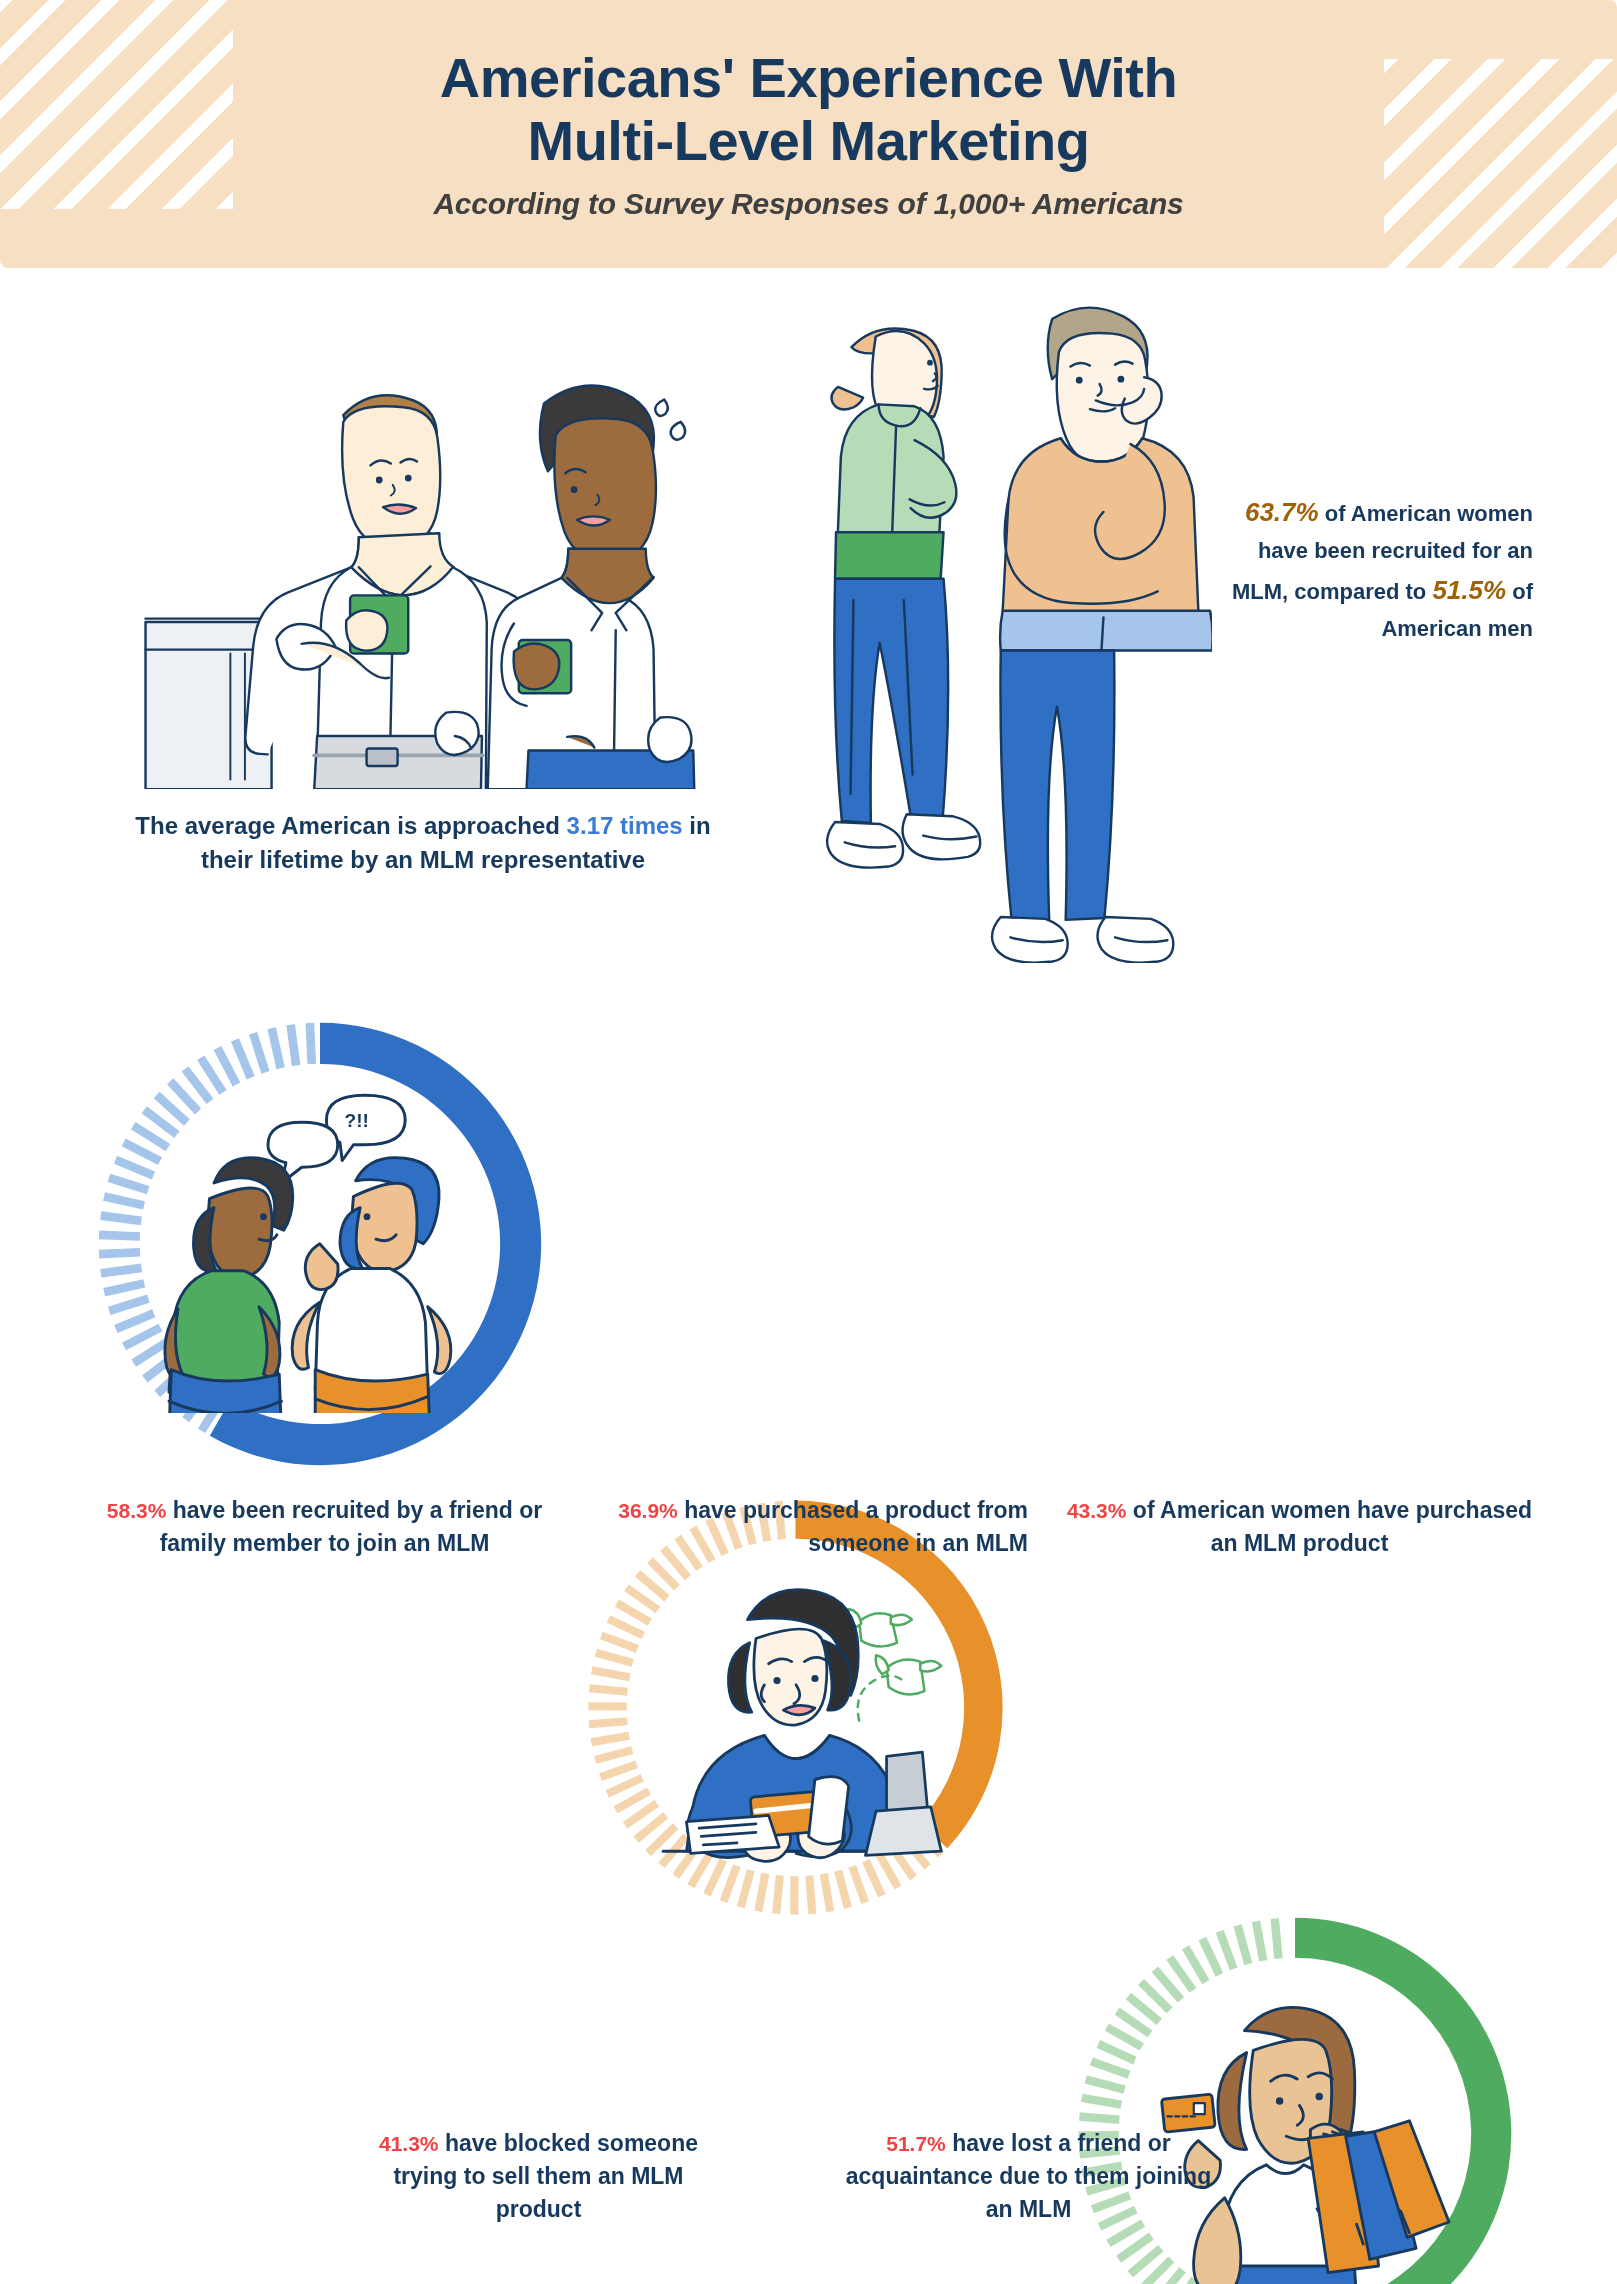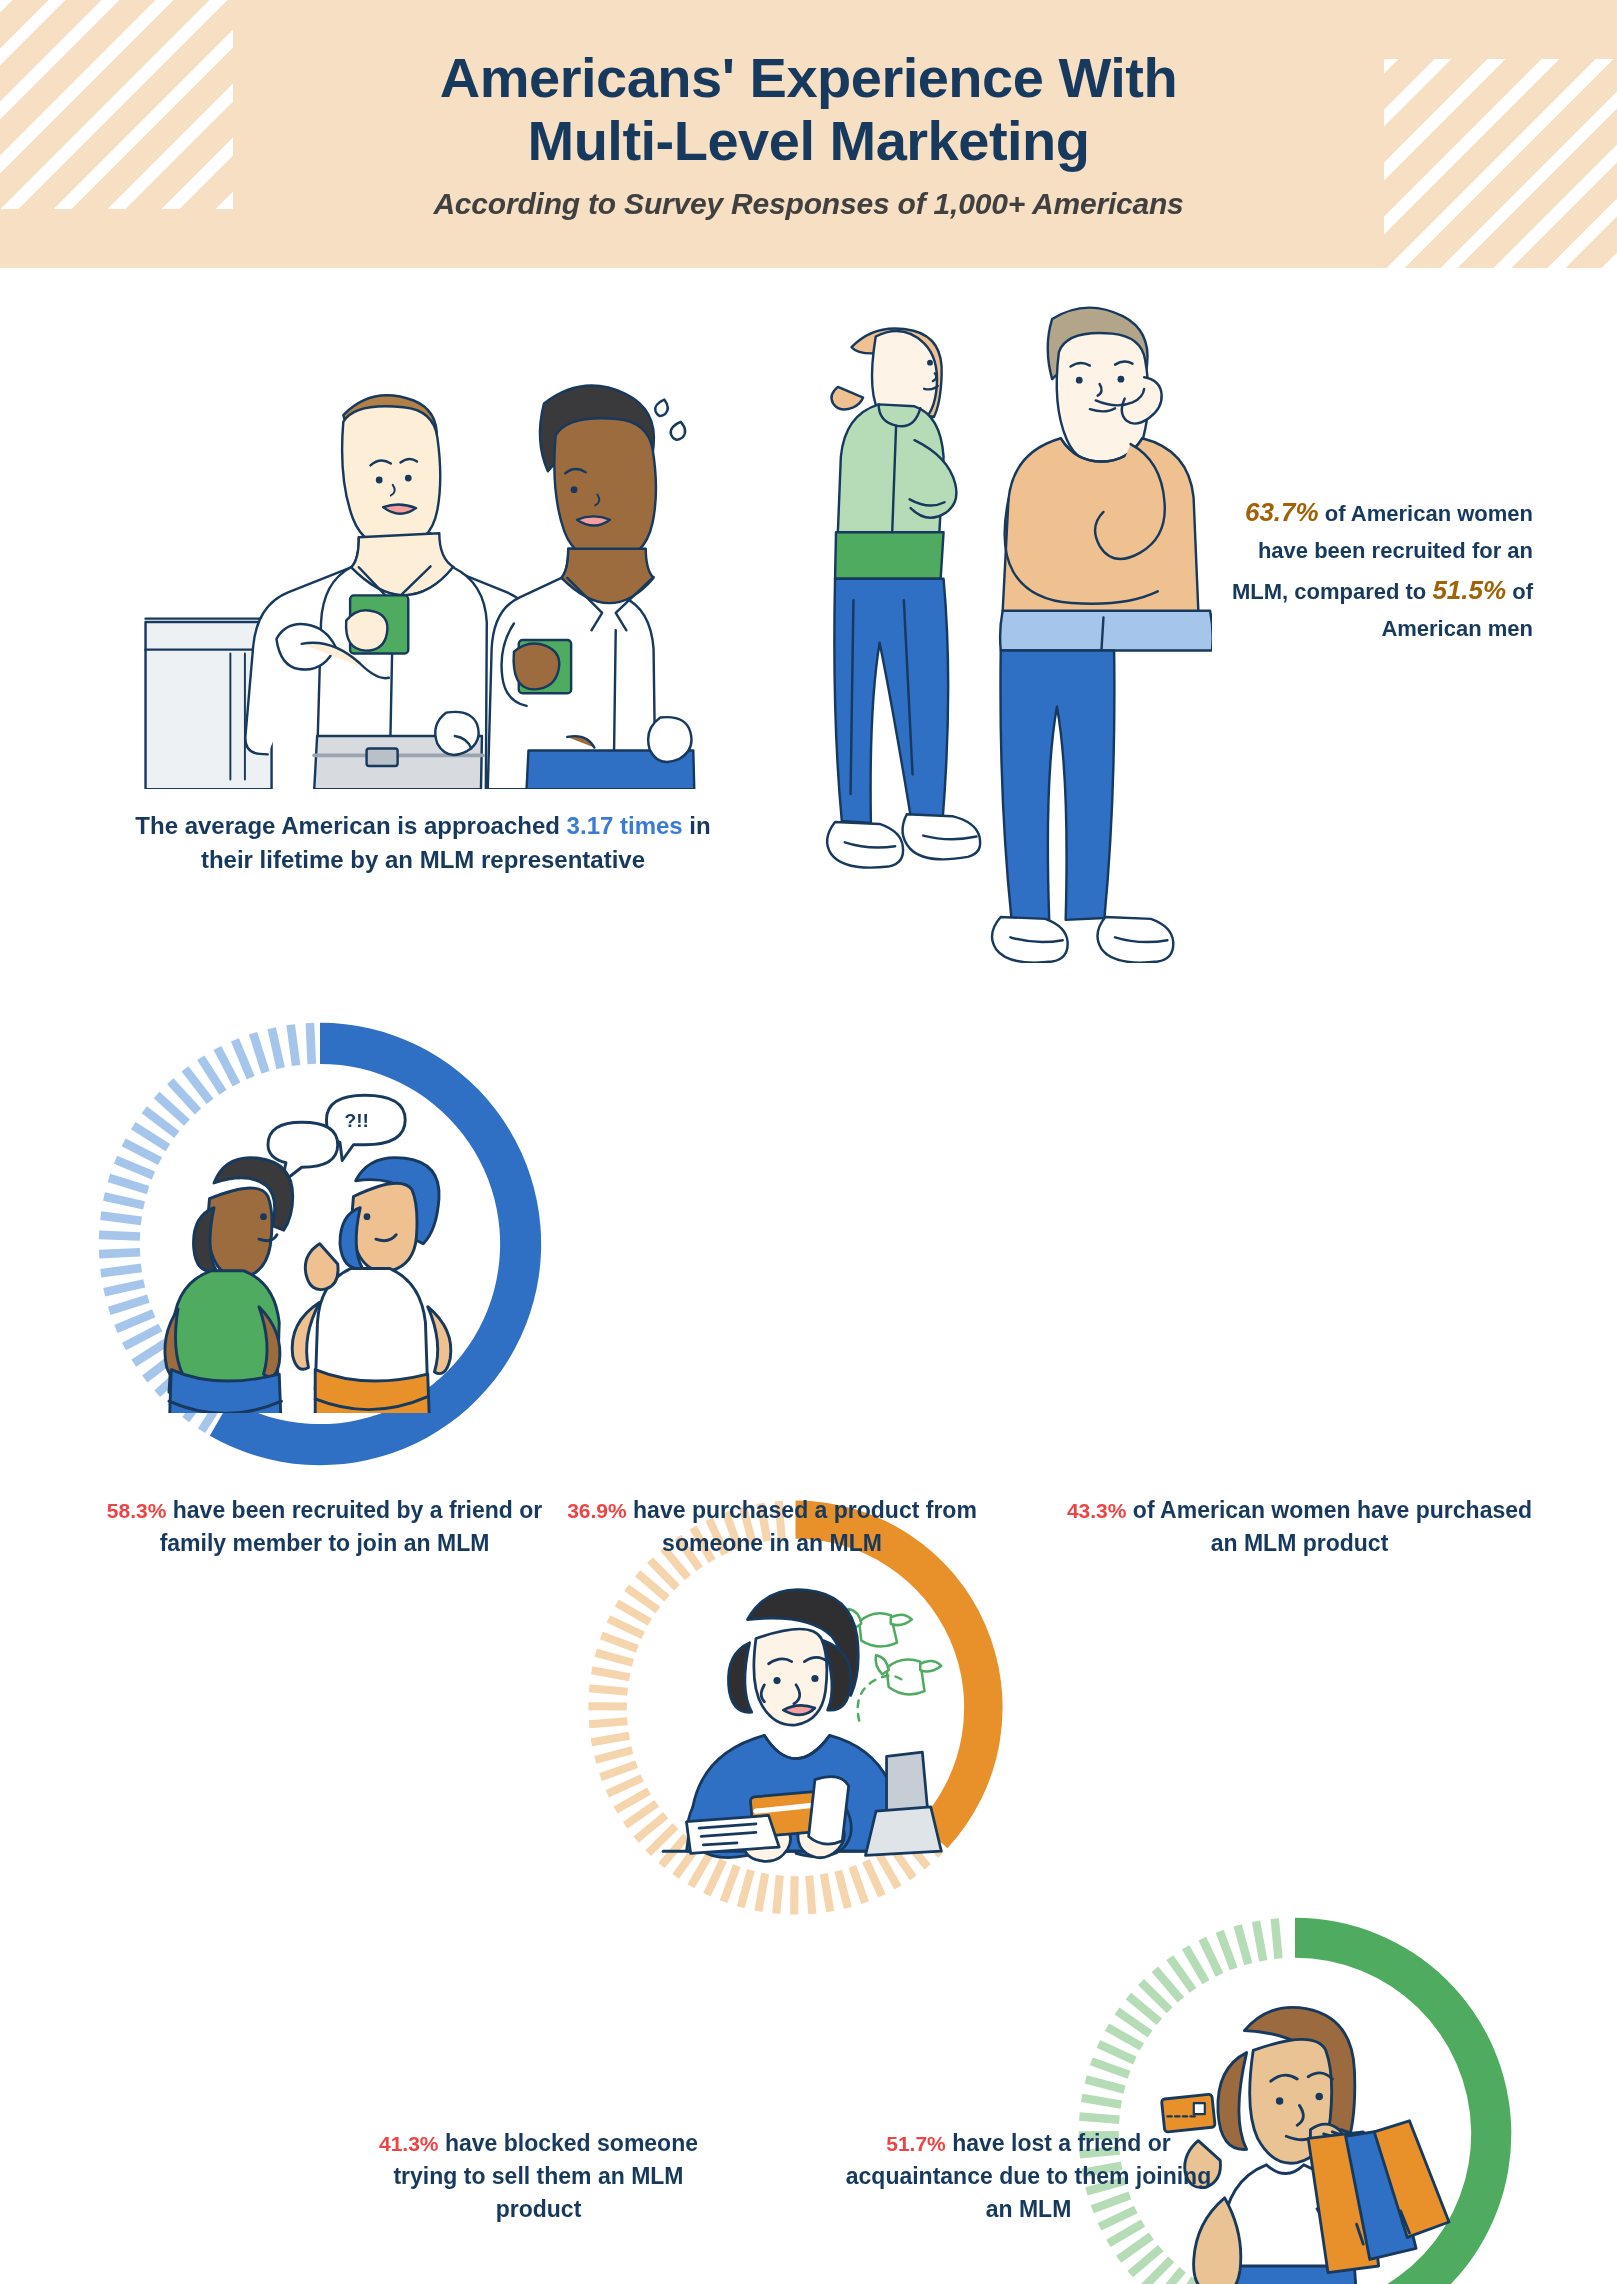--- a/index.html
+++ b/index.html
@@ -9,20 +9,21 @@
     font-family:"Liberation Sans", sans-serif;
     position:relative;
     overflow:hidden;
   }
 
   
   #header {
     position:absolute; left:0; top:0; width:1617px; height:268px;
     background:#f7dfc4;
     overflow:hidden;
+    border-radius:8px;
   }
   .stripes {
     position:absolute; width:437px; height:437px;
     background:repeating-linear-gradient(
       -45deg,
       #ffffff 0px, #ffffff 12.6px,
       rgba(255,255,255,0) 12.6px, rgba(255,255,255,0) 38px
     );
   }
   .stripes-tl { left:-204px; top:-228px; }
@@ -77,21 +78,21 @@
     position:absolute; text-align:center;
     font-size:23px; font-weight:bold; color:#17395e; line-height:1.43;
   }
   .donut-caption .hl { color:#ef4444; font-size:21px; }
 
   
   #d0 { left:92px;  top:1016px; width:456px; height:456px; }
   #d1 { left:582px; top:1038px; width:427px; height:427px; }
   #d2 { left:1072px; top:1028px; width:446px; height:446px; }
   #c0 { left:82px;  top:1494px; width:485px; }
-  #c1 { left:544px; top:1494px; width:456px; }
+  #c1 { left:572px; top:1494px; width:456px;text-align:right; }
   #c2 { left:1057px; top:1494px; width:485px; }
   #c3 { left:354px;  top:2127px; width:369px; }
   #c4 { left:844px; top:2127px; width:369px; }
 </style>
 </head>
 <body>
 
 <div id="header">
   <div class="stripes stripes-tl"></div>
   <div class="stripes stripes-br"></div>

